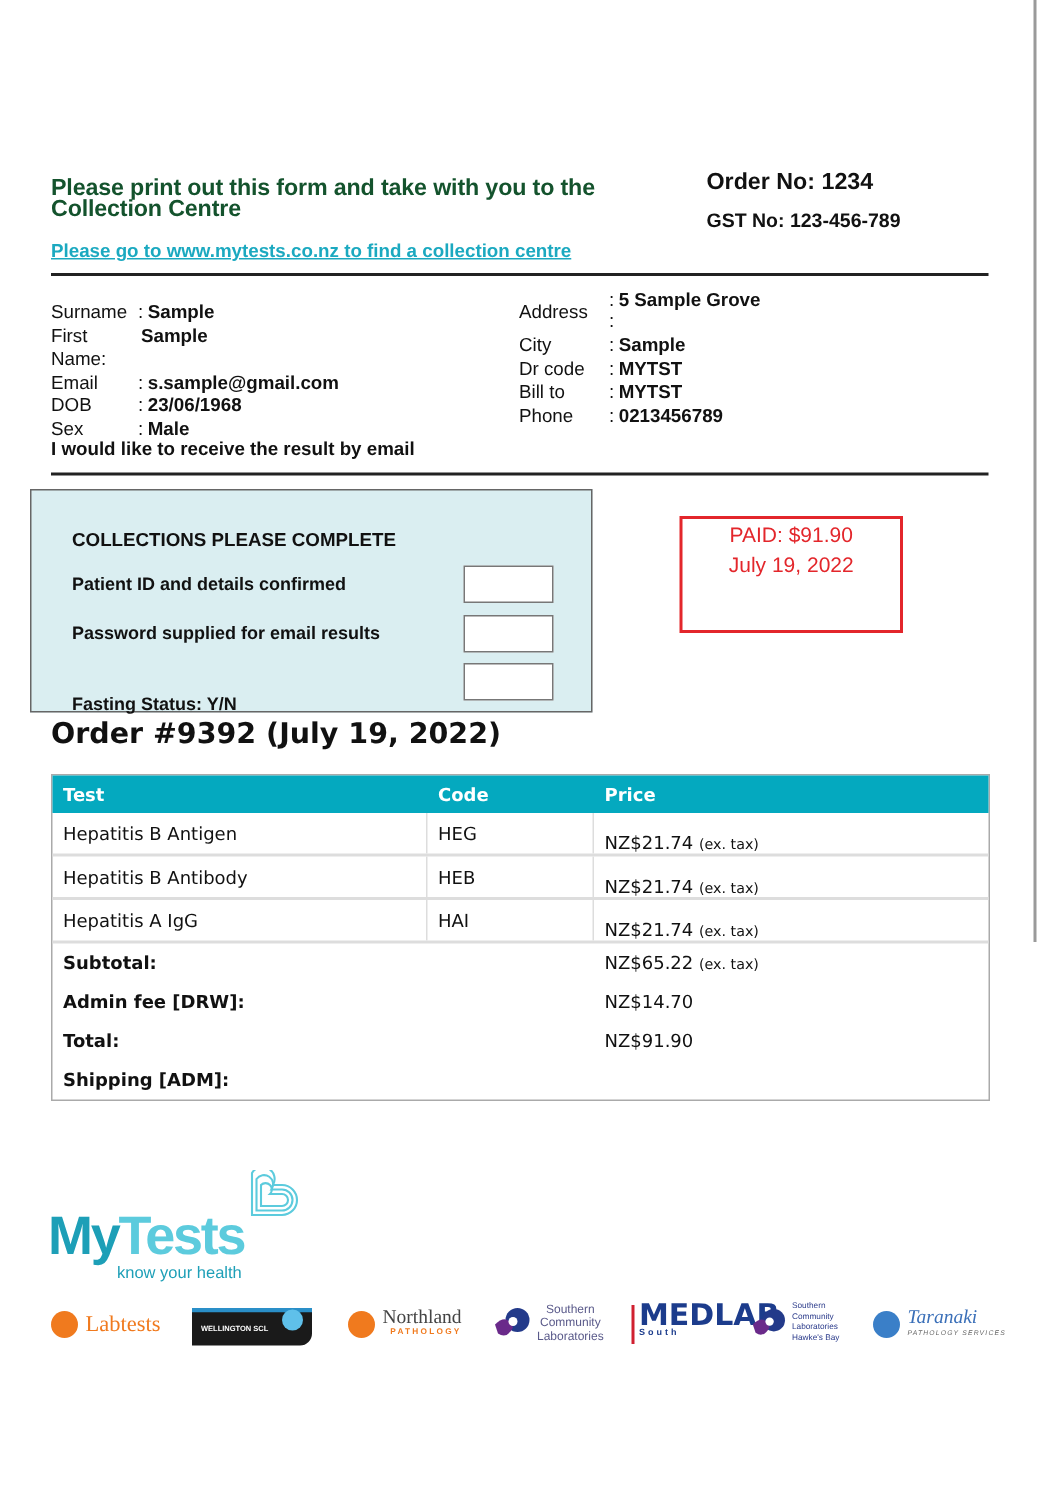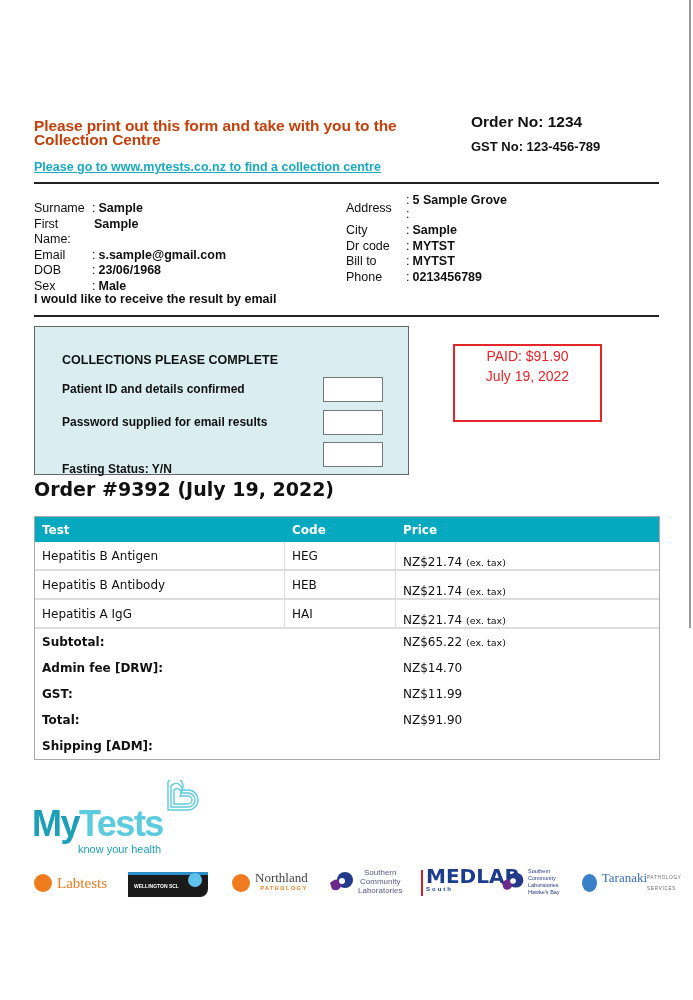--- a/index.html
+++ b/index.html
@@ -1,34 +1,34 @@
 <!DOCTYPE html>
 <html><head>
 <meta charset="utf-8">
 <style>
   html, body { margin: 0; padding: 0; background: #fff; }
   body { width: 693px; height: 1000px; position: relative; overflow: hidden; font-family: "DejaVu Sans", sans-serif; color: #111; }
   .right-rule { position: absolute; left: 689px; top: 0; width: 2px; height: 628px; background: #9a9a9a; }
 
-  .hdr-title { position: absolute; left: 34px; top: 119px; width: 420px; font-family: "Liberation Sans", sans-serif; font-weight: bold; font-size: 15.5px; line-height: 14px; color: #c2410c; letter-spacing: -0.1px; }
+  .hdr-title { position: absolute; left: 34px; top: 119px; width: 420px; font-family: "Liberation Sans", sans-serif; font-weight: bold; font-size: 15.5px; line-height: 14px; color: #14532d; letter-spacing: -0.1px; }
   .order-no { position: absolute; left: 471px; top: 113px; font-family: "Liberation Sans", sans-serif; font-weight: bold; font-size: 15.5px; }
   .gst-no { position: absolute; left: 471px; top: 139px; font-family: "Liberation Sans", sans-serif; font-weight: bold; font-size: 13px; }
   .link { position: absolute; left: 34px; top: 160px; font-family: "Liberation Sans", sans-serif; font-weight: bold; font-size: 12.5px; color: #1ba9c0; text-decoration: underline; }
   .rule { position: absolute; left: 34px; width: 625px; height: 2px; background: #222; }
 
   .pd { position: absolute; font-family: "Liberation Sans", sans-serif; font-size: 12.5px; line-height: 15.5px; color: #111; }
   .pd .row { display: flex; }
   .pd .lbl { width: 58px; }
   .pd .val { font-weight: bold; }
   .pd .colon { margin-right: 3px; }
   .pd-right .lbl { width: 60px; }
 
   .email-pref { position: absolute; left: 34px; top: 292px; font-family: "Liberation Sans", sans-serif; font-weight: bold; font-size: 12.5px; }
 
-  .collect-box { position: absolute; left: 34px; top: 326px; width: 373px; height: 147px; background: #daeef1; border: 1px solid #666; }
+  .collect-box { position: absolute; left: 20px; top: 326px; width: 373px; height: 147px; background: #daeef1; border: 1px solid #666; }
   .collect-box .title { position: absolute; left: 27px; top: 26px; font-family: "Liberation Sans", sans-serif; font-weight: bold; font-size: 12.5px; }
   .collect-box .item { position: absolute; left: 27px; font-family: "Liberation Sans", sans-serif; font-weight: bold; font-size: 12px; }
   .collect-box .chk { position: absolute; left: 288px; width: 58px; height: 23px; background: #fff; border: 1px solid #777; }
 
   .paid-stamp { position: absolute; left: 453px; top: 344px; width: 149px; height: 78px; border: 2px solid #e3262b; color: #e3262b; font-family: Liberation Sans, sans-serif; font-size: 14px; line-height: 20px; text-align: center; box-sizing: border-box; }
 
   .order-head { position: absolute; left: 34px; top: 478px; font-family: "DejaVu Sans", sans-serif; font-weight: bold; font-size: 19px; }
 
   .tbl { position: absolute; left: 34px; top: 516px; width: 624px; border: 1px solid #aaa; border-collapse: collapse; font-family: "DejaVu Sans", sans-serif; font-size: 12px; }
   .tbl .thead { display: flex; background: #04a9bf; color: #fff; font-weight: bold; height: 25px; align-items: center; font-size: 12px; }
@@ -164,24 +164,20 @@
   </div>
   <div class="srow first">
     <div class="lbl">Subtotal:</div>
     <div class="c3"><span>NZ$65.22</span>&nbsp;<span class="small">(ex. tax)</span></div>
   </div>
   <div class="srow">
     <div class="lbl">Admin fee [DRW]:</div>
     <div class="c3">NZ$14.70</div>
   </div>
   <div class="srow">
-    <div class="lbl">GST:</div>
-    <div class="c3">NZ$11.99</div>
-  </div>
-  <div class="srow">
     <div class="lbl">Total:</div>
     <div class="c3">NZ$91.90</div>
   </div>
   <div class="srow">
     <div class="lbl">Shipping [ADM]:</div>
     <div class="c3"></div>
   </div>
 </div>
 
 <div class="logo">
@@ -238,18 +234,18 @@
       </svg>
     <span style="display:flex; flex-direction:column; line-height:7px; font-family:'Liberation Sans',sans-serif; font-size:5.5px; color:#2a3a8a;">
       <span>Southern</span>
         <span>Community</span>
         <span>Laboratories</span>
         <span>Hawke's Bay</span>
     </span>
   </div>
   <div class="partner" style="left:582px; top:4px;">
     <span class="blue-dot"></span>
-    <span style="display:flex; flex-direction:row; line-height:11px;">
+    <span style="display:flex; flex-direction:column; line-height:11px;font-style:italic;">
       <span style="font-family:'Liberation Serif',serif; font-size:13px; color:#3a6fb8;">Taranaki</span>
       <span style="font-family:'Liberation Sans',sans-serif; font-size:4.5px; letter-spacing:0.8px; color:#666;">PATHOLOGY SERVICES</span>
     </span>
   </div>
 </div>
 
 </body></html>

